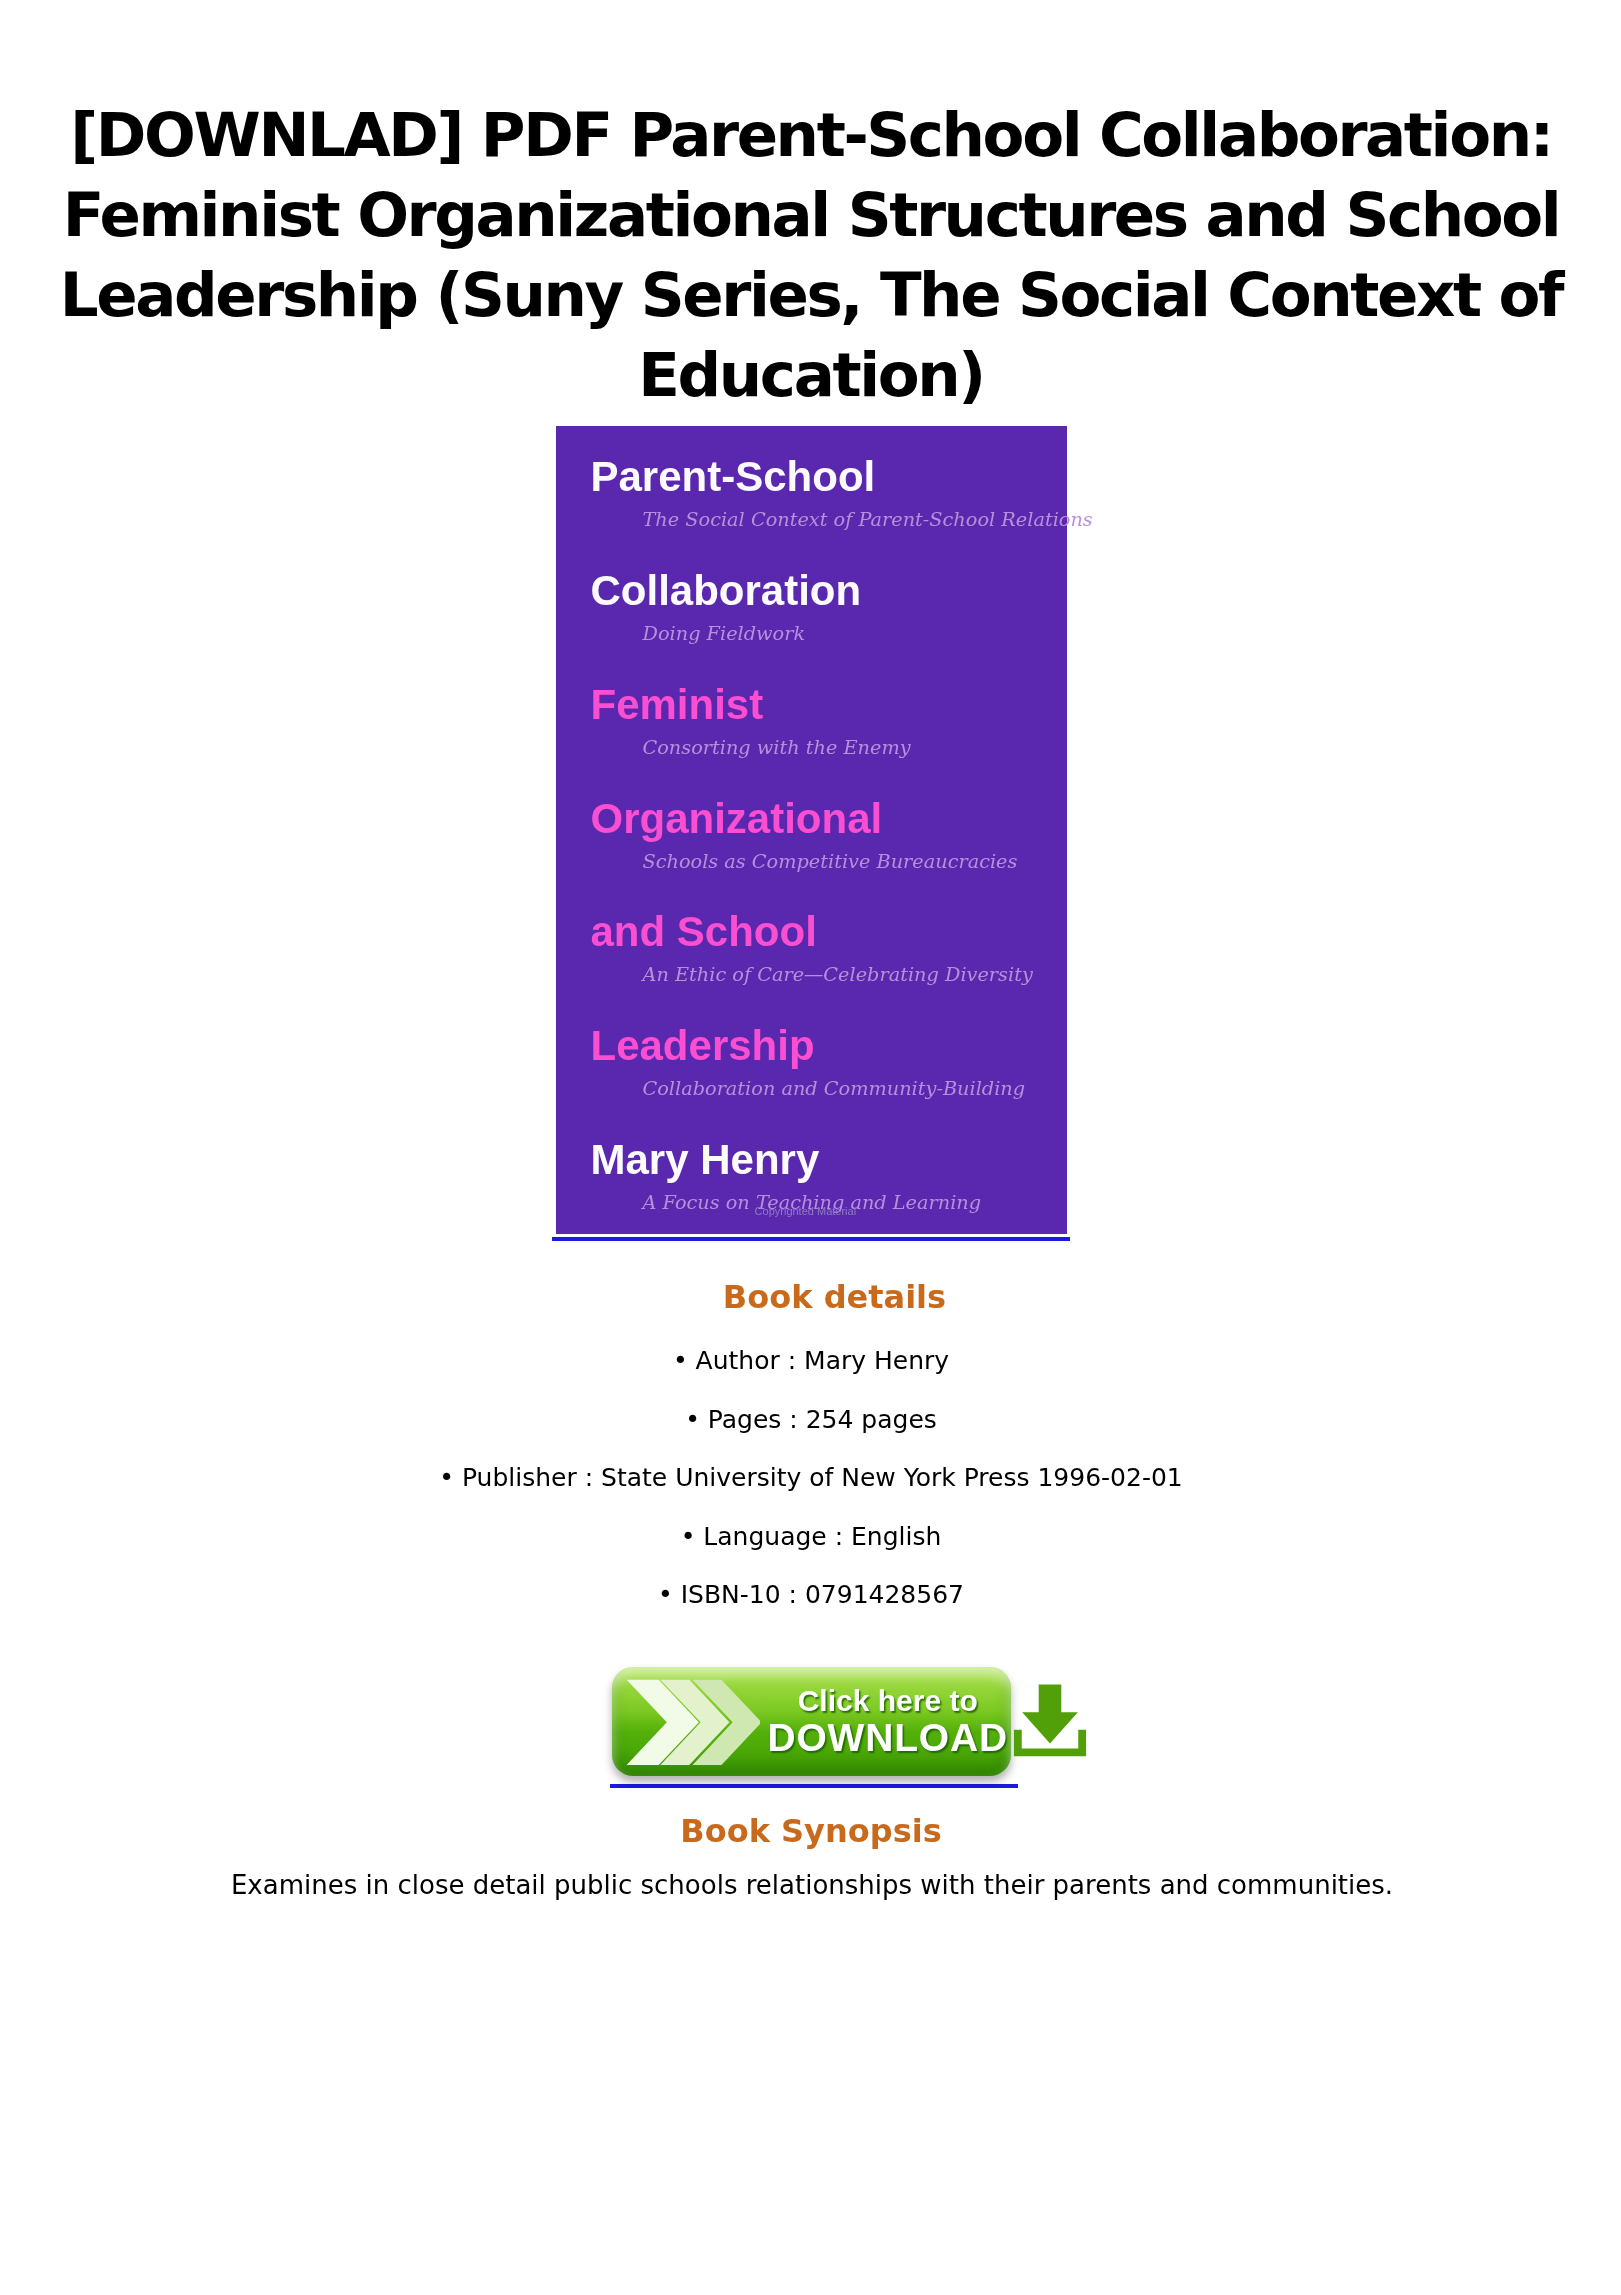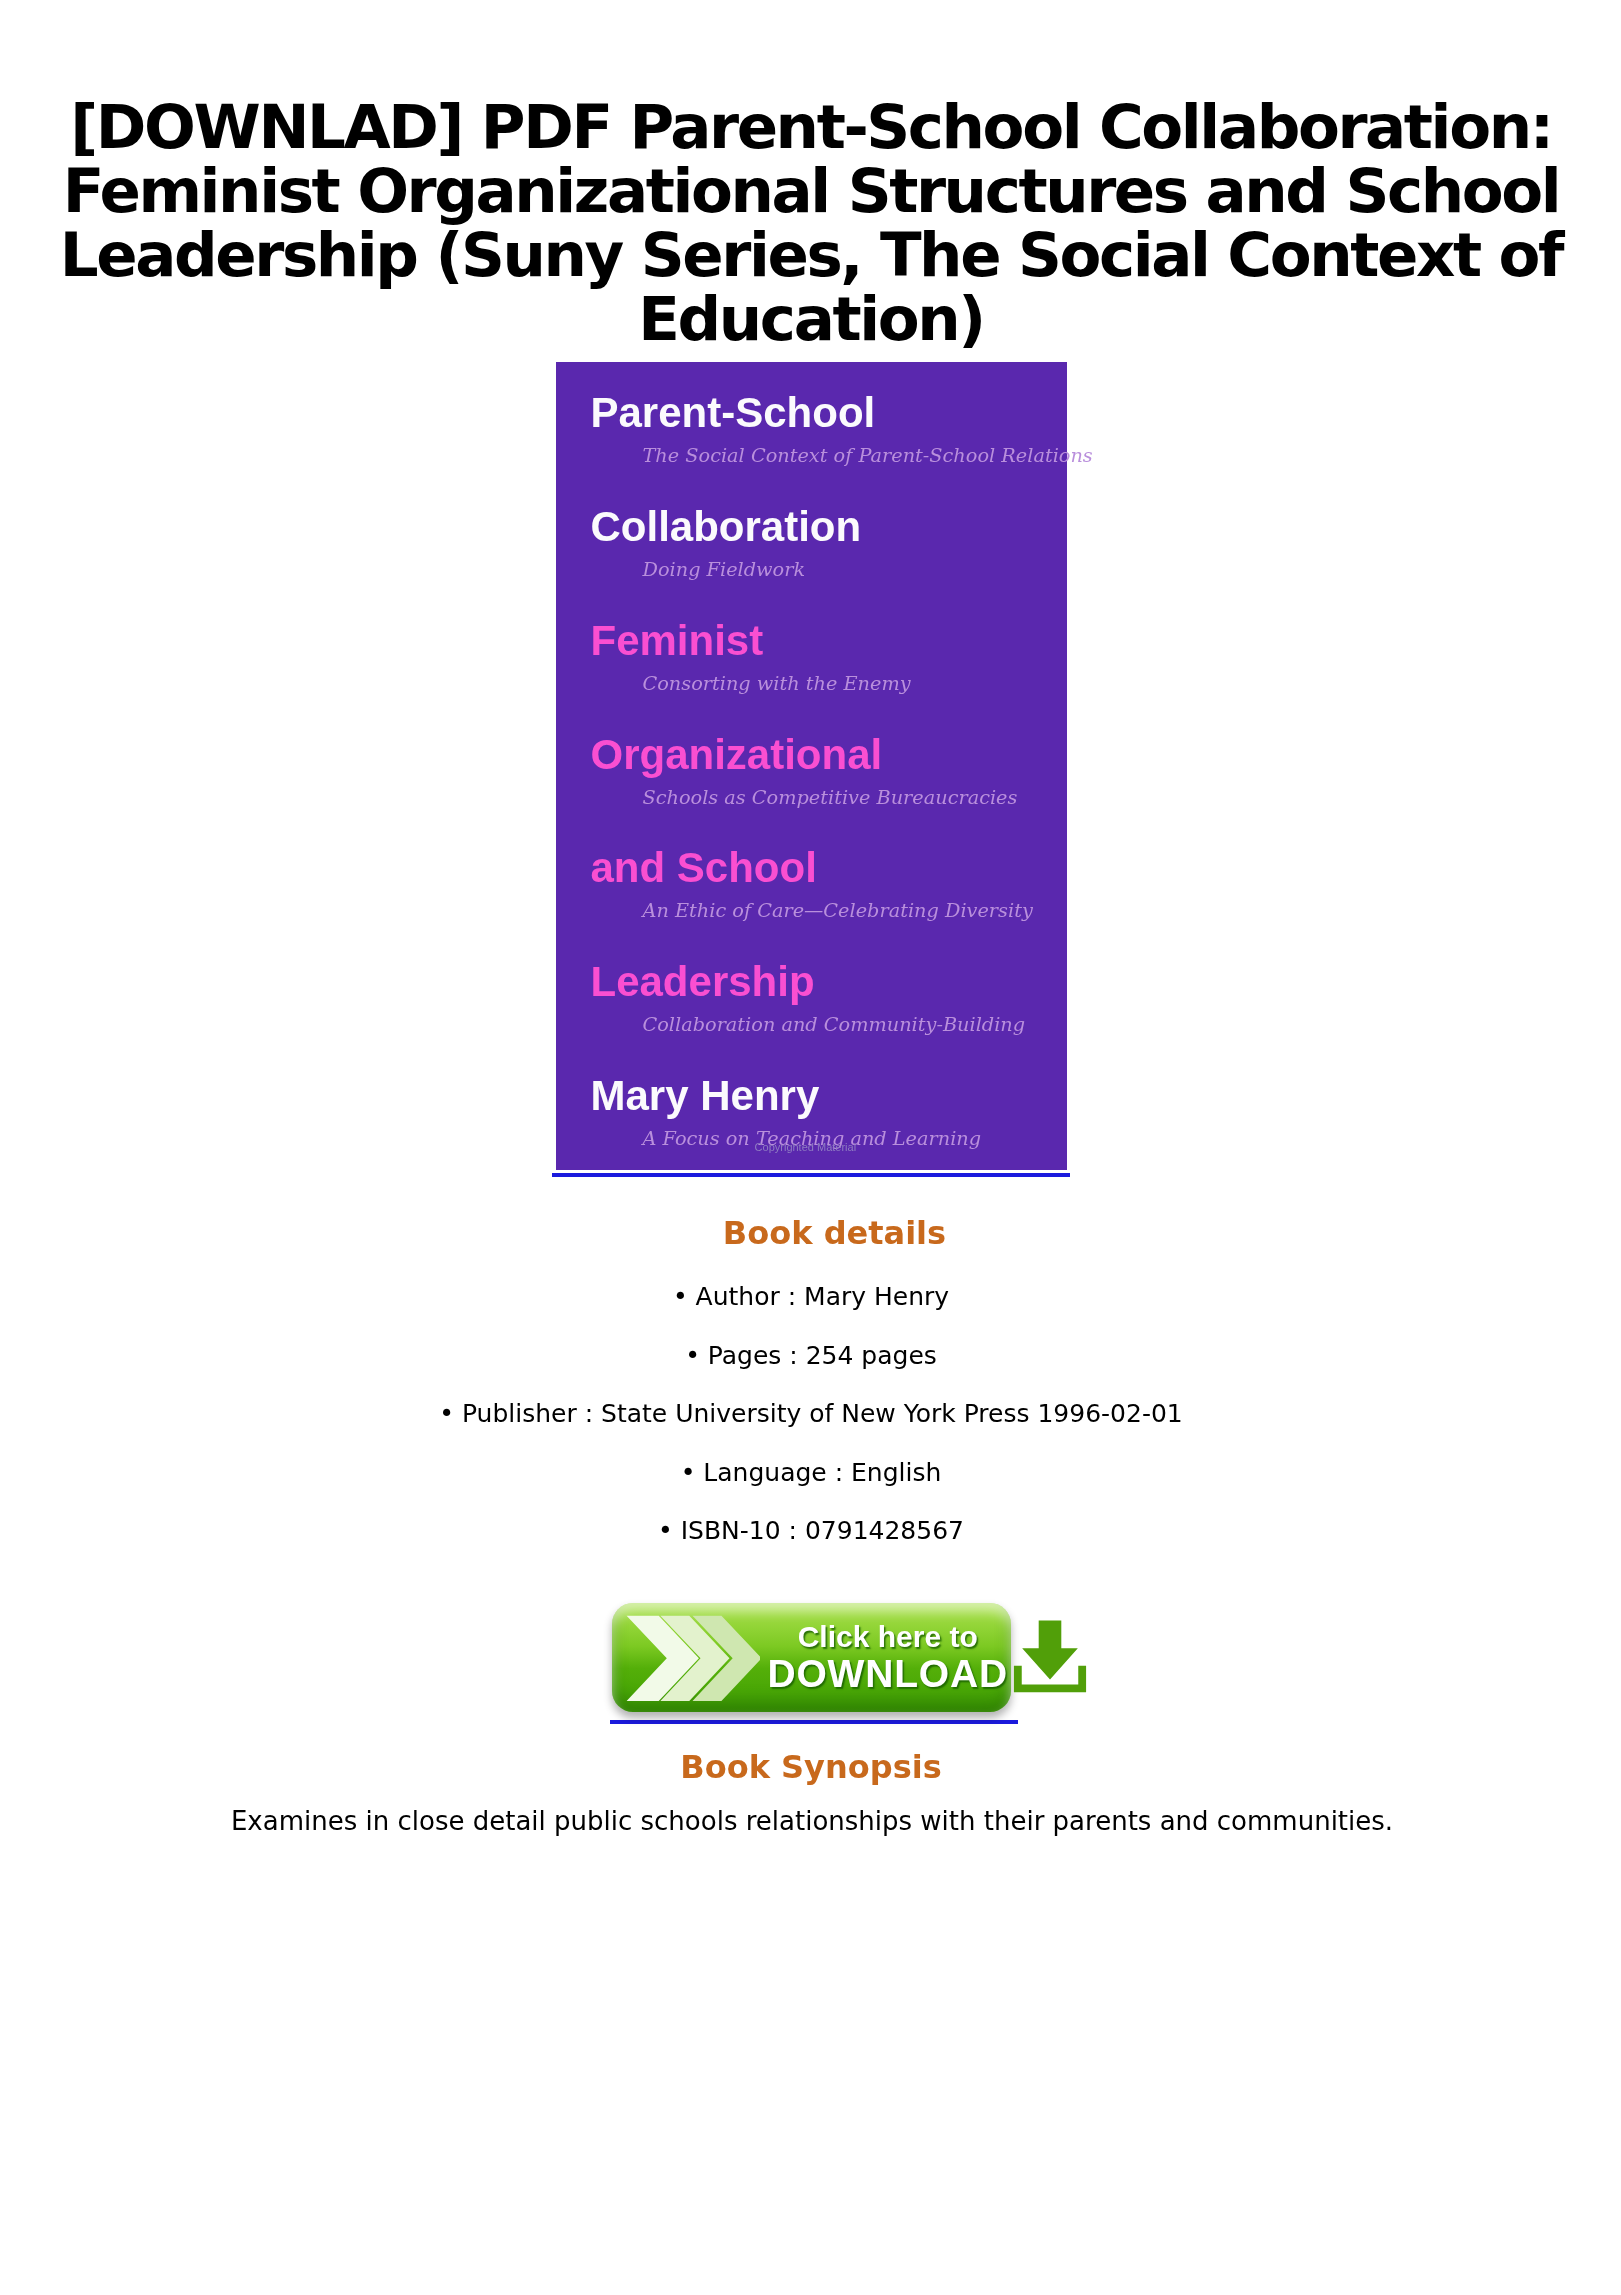--- a/index.html
+++ b/index.html
@@ -9,21 +9,21 @@
     font-family:"DejaVu Sans", sans-serif;
     color:#000;
     overflow:hidden;
   }
   .page-title {
     width:1504px;
     margin:95px auto 0;
     text-align:center;
     font-size:61px;
     font-weight:bold;
-    line-height:64px;
+    line-height:80px;
     letter-spacing:-2.4px;
     color:#000;
   }
   
   .cover-wrap { width:518px; margin:11.3px auto 0; }
   .cover {
     width:511px; height:808px;
     margin:0 auto;
     background:#5a28ae;
     box-sizing:border-box;

